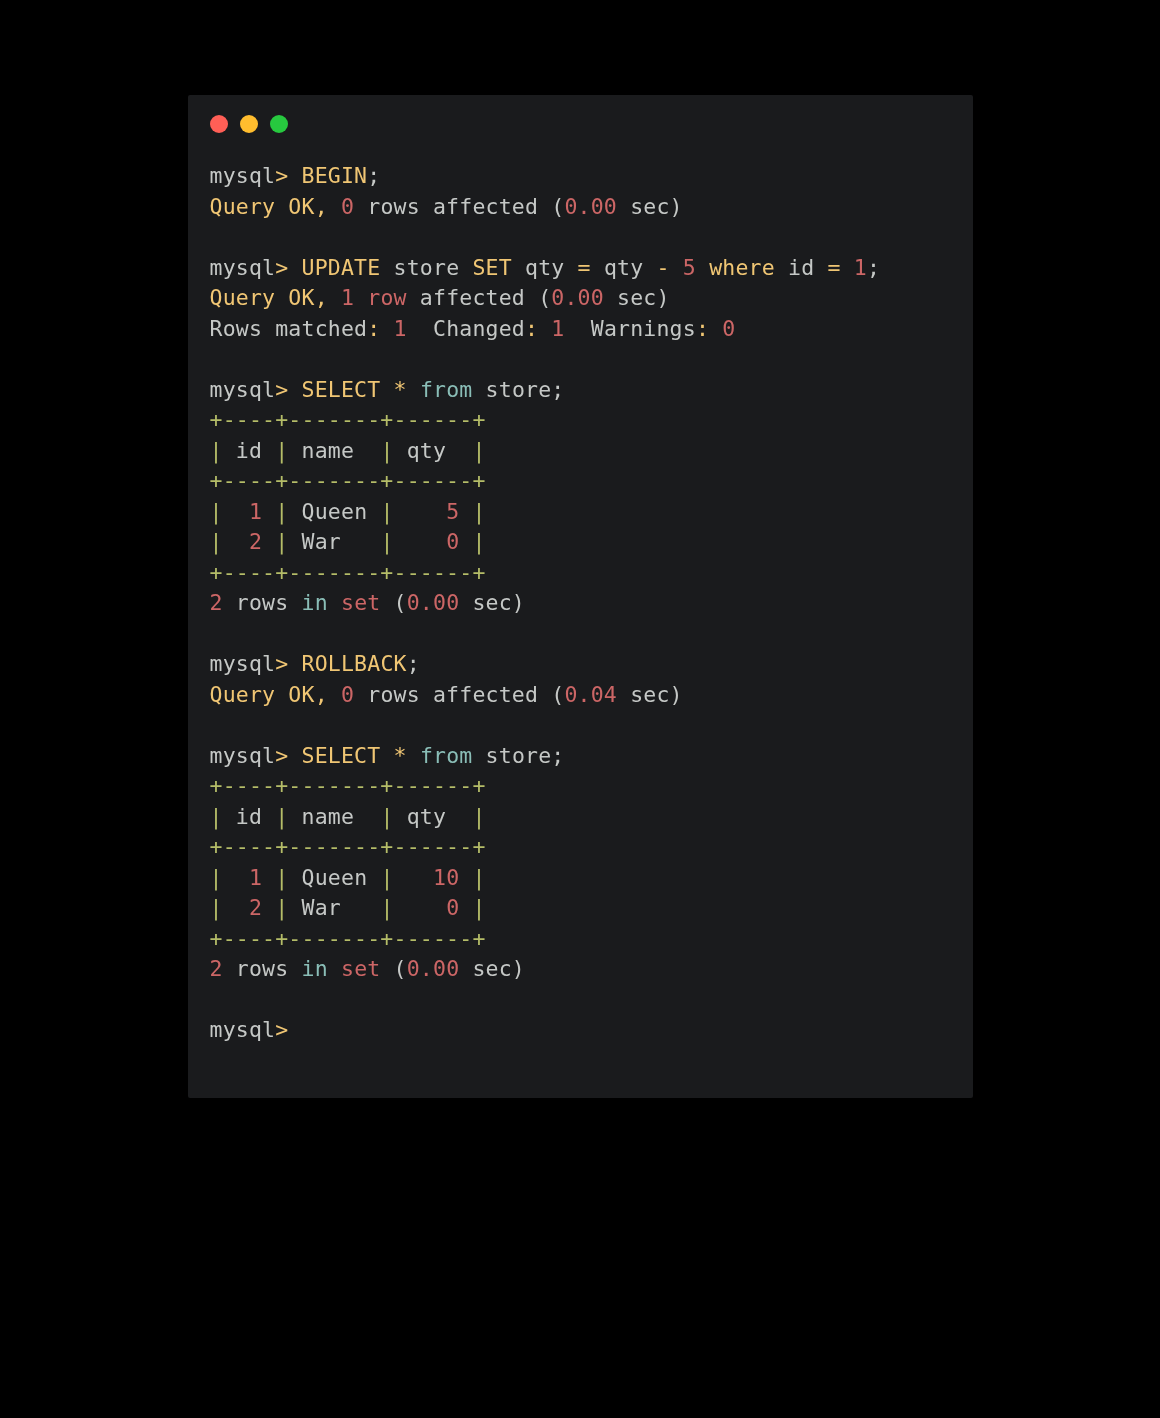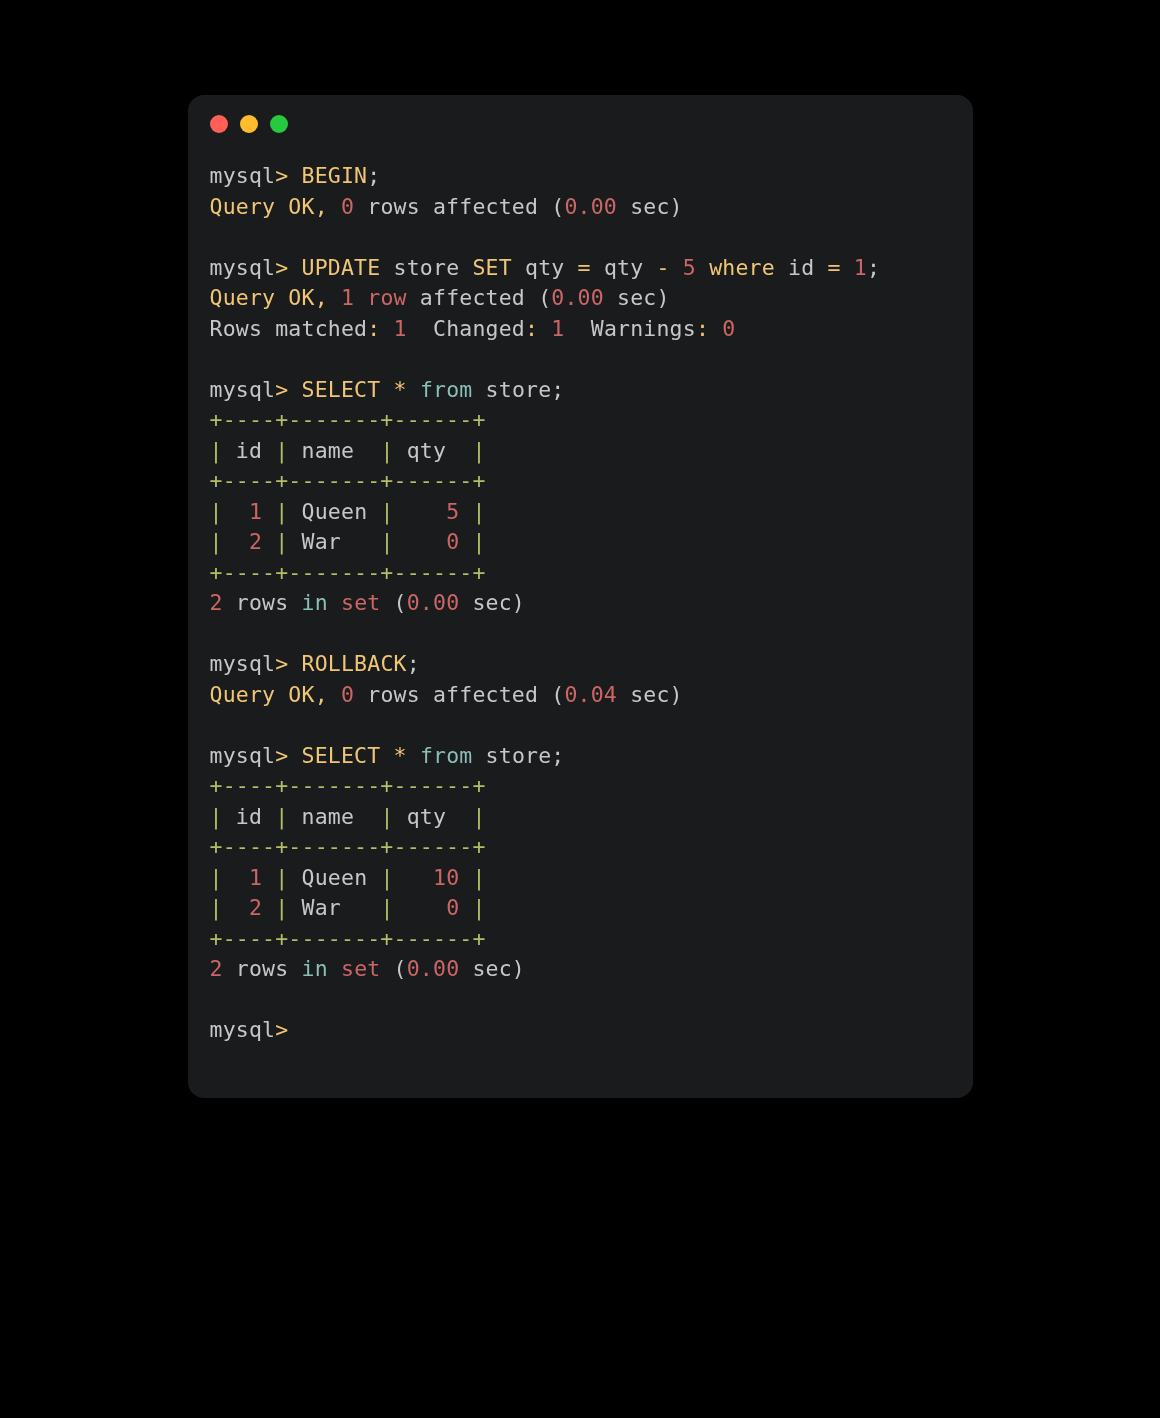--- a/index.html
+++ b/index.html
@@ -7,21 +7,21 @@
       background: #000;
       font-family: "SF Mono", "Menlo", "Monaco", "Consolas", monospace;
       display: flex;
       justify-content: center;
       align-items: flex-start;
       min-height: 100vh;
       padding: 95px 0;
     }
     .terminal-window {
       background: #1a1b1d;
-      border-radius: 16px;
+      border-radius: 2px;
       width: 785px;
       box-shadow: 0 20px 60px rgba(0,0,0,0.5);
       overflow: hidden;
     }
     .titlebar {
       padding: 20px 22px 0 22px;
       display: flex;
       gap: 12px;
     }
     .traffic-light {

